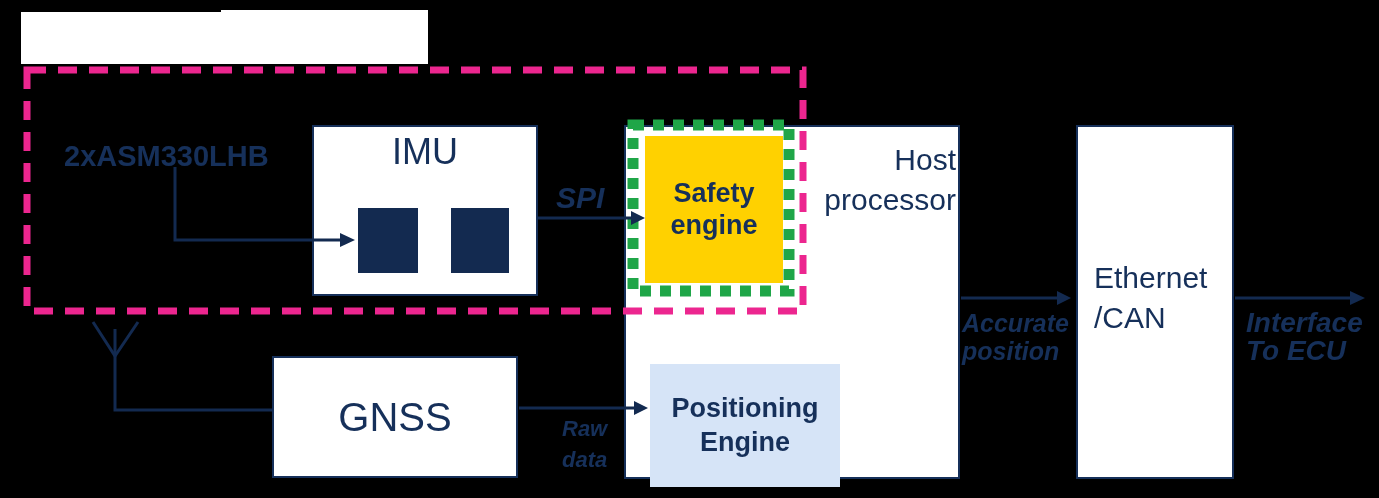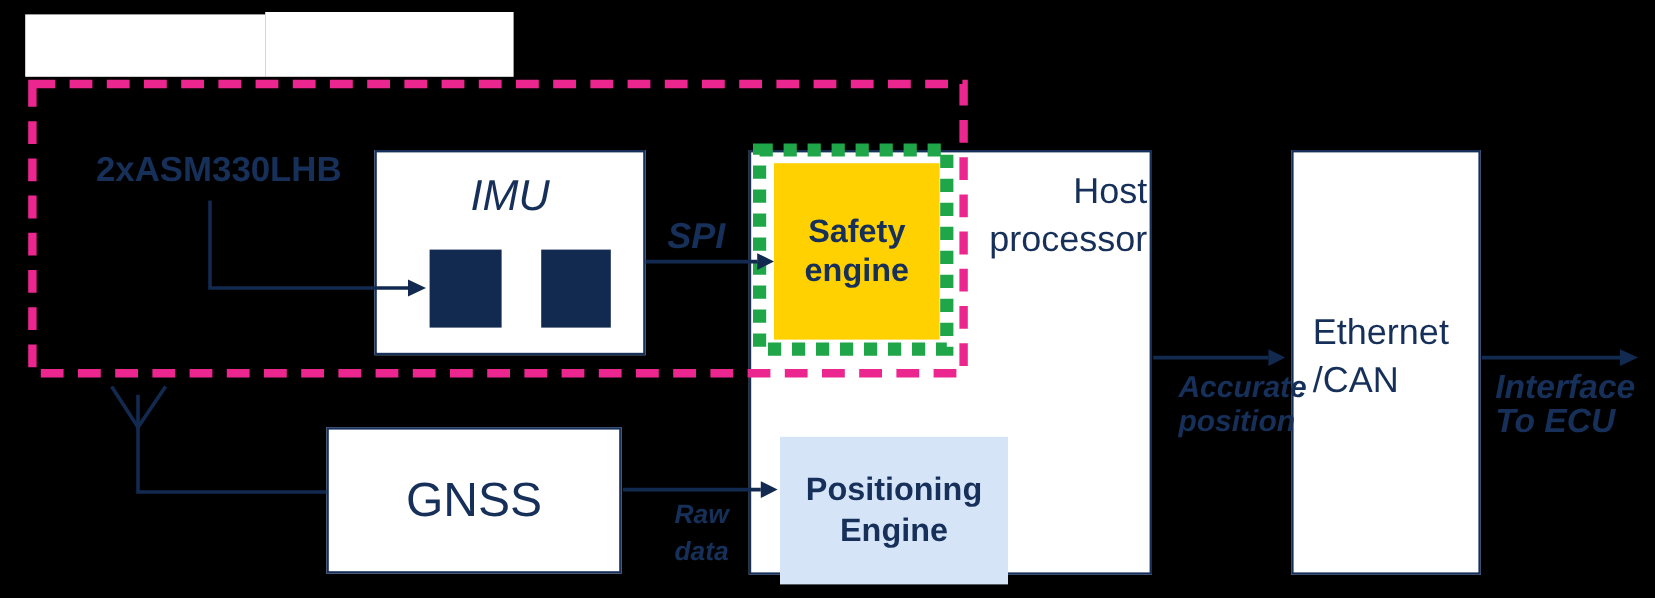--- a/index.html
+++ b/index.html
@@ -10,21 +10,21 @@
     color:var(--navy,#16305A);
   }
   .abs{position:absolute;box-sizing:border-box;}
   .title-mask{background:var(--white,#fff);}
   .box{
     background:var(--white,#fff);
     border:2px solid var(--navy,#16305A);
     display:flex;align-items:center;justify-content:center;
   }
   .box-label{white-space:pre-line;text-align:center;line-height:1.12;}
-  .imu-box{align-items:flex-start;padding-top:16px;font-style:italic;}
+  .imu-box{align-items:flex-start;padding-top:5px;}
   .imu-label{font-size:36px;}
   .gnss-label{font-size:40px;}
   .chip-square{background:var(--navy-fill,#132A50);}
   .safety-box{background:var(--yellow,#FFD100);display:flex;align-items:center;justify-content:center;}
   .safety-label{font-weight:bold;font-size:27px;white-space:pre-line;text-align:center;line-height:1.18;}
   .pe-box{background:var(--light-blue,#D6E4F7);display:flex;align-items:center;justify-content:center;}
   .pe-label{font-weight:bold;font-size:27px;white-space:pre-line;text-align:center;line-height:1.25;}
   .host-label{font-size:30px;line-height:40px;white-space:pre-line;text-align:right;}
   .eth-label{font-size:30px;line-height:40px;white-space:pre-line;text-align:left;}
   .float-label{white-space:pre-line;}
@@ -106,26 +106,26 @@
       <line class="wire" x1="961" y1="298" x2="1057" y2="298"></line>
       <polygon class="head" points="1057,291 1071,298 1057,305"></polygon>
     </g>
 
     <g>
       <line class="wire" x1="1235" y1="298" x2="1350" y2="298"></line>
       <polygon class="head" points="1350,291 1365,298 1350,305"></polygon>
     </g>
   </svg>
 
-  <div class="abs float-label sensor-label" style="left:64px;top:126px;margin-left:16px;">2xASM330LHB</div>
+  <div class="abs float-label sensor-label" style="left:64px;top:140px;">2xASM330LHB</div>
 
   <div class="abs float-label io-label spi-label" style="left:556px;top:181px;">SPI</div>
 
   <div class="abs float-label io-label raw-label" style="left:542px;top:413px;">Raw
 data</div>
 
-  <div class="abs float-label io-label acc-label" style="left:962px;top:309px;margin-left:20px;">Accurate
+  <div class="abs float-label io-label acc-label" style="left:962px;top:309px;">Accurate
 position</div>
 
   <div class="abs float-label io-label ecu-label" style="left:1246px;top:309px;">Interface
 To ECU</div>
 
 </div>
 
 </body></html>

